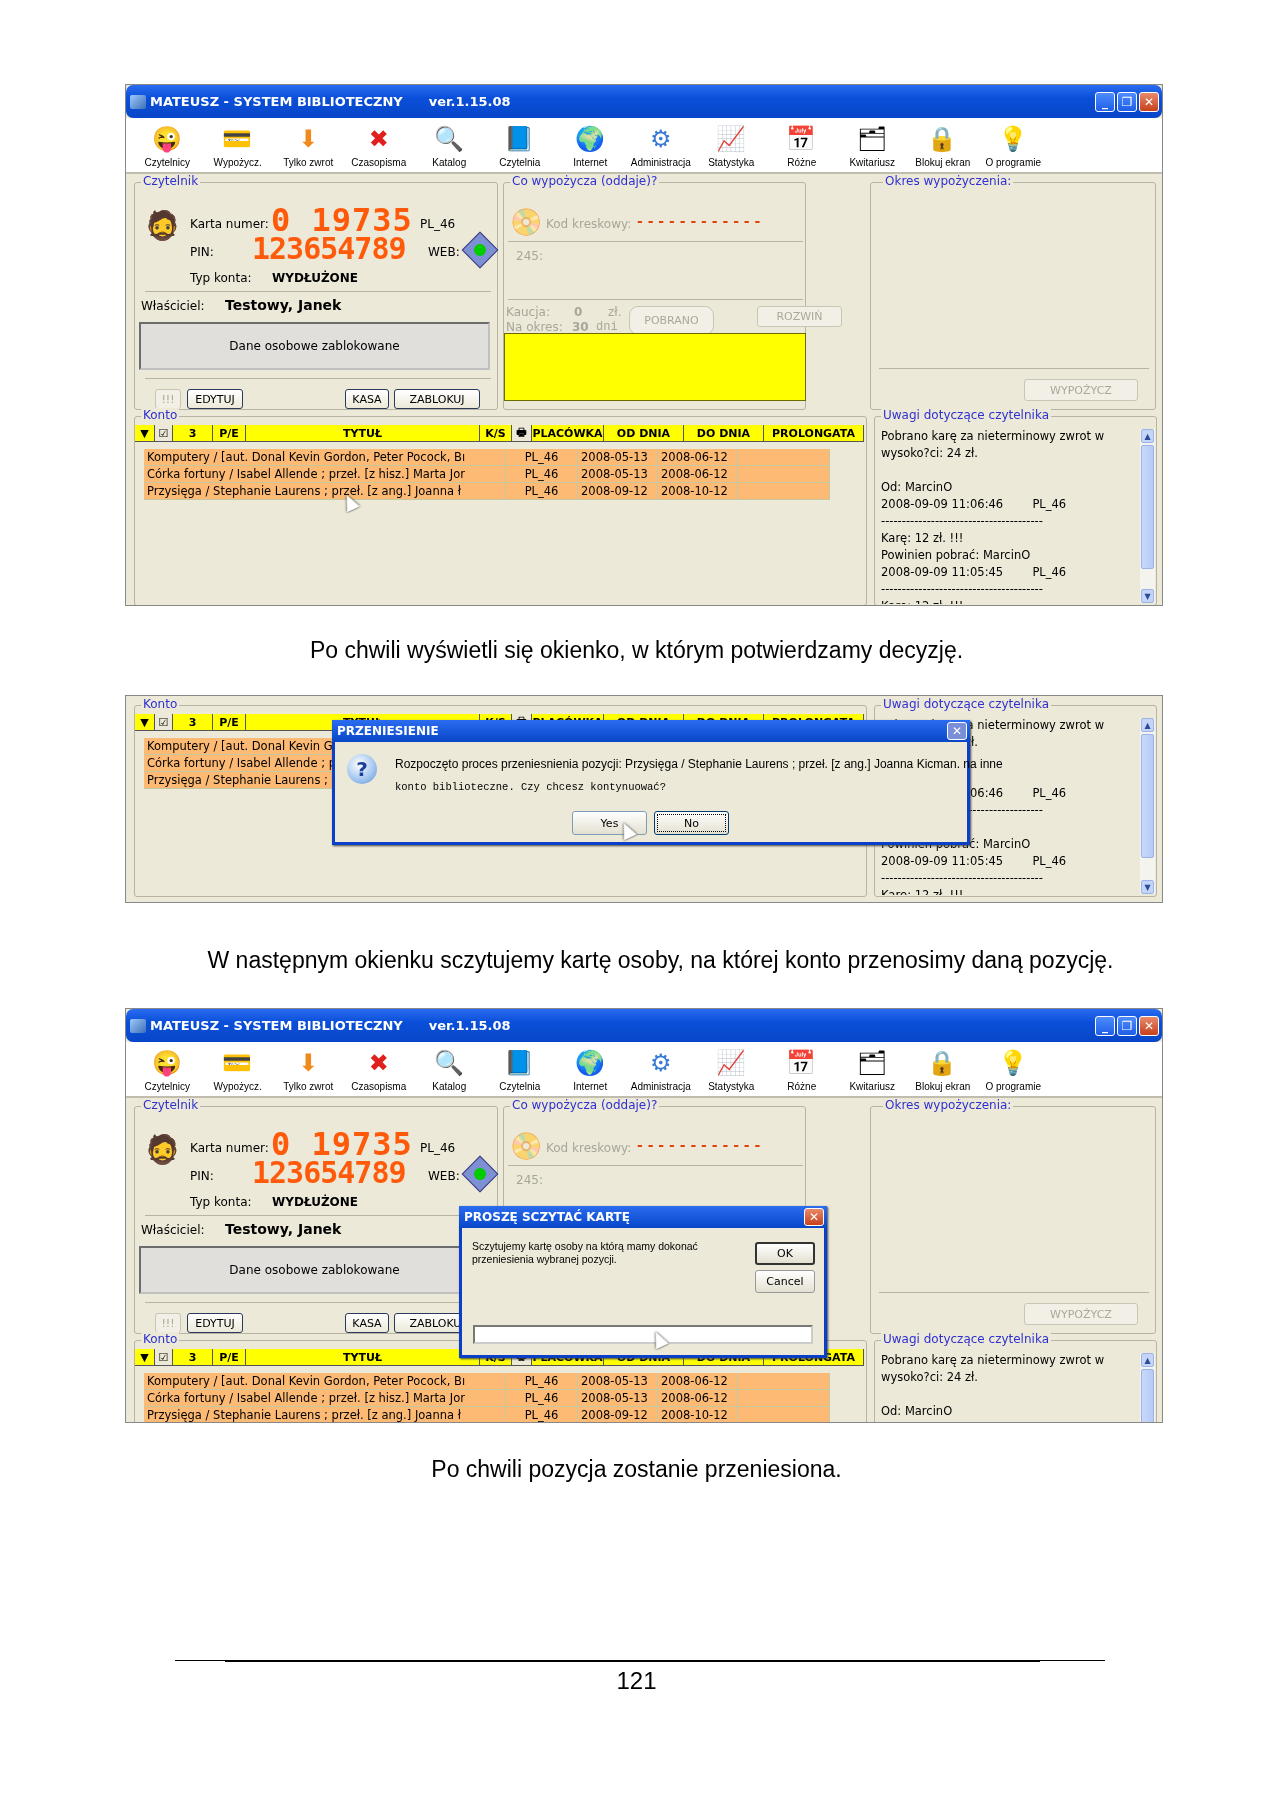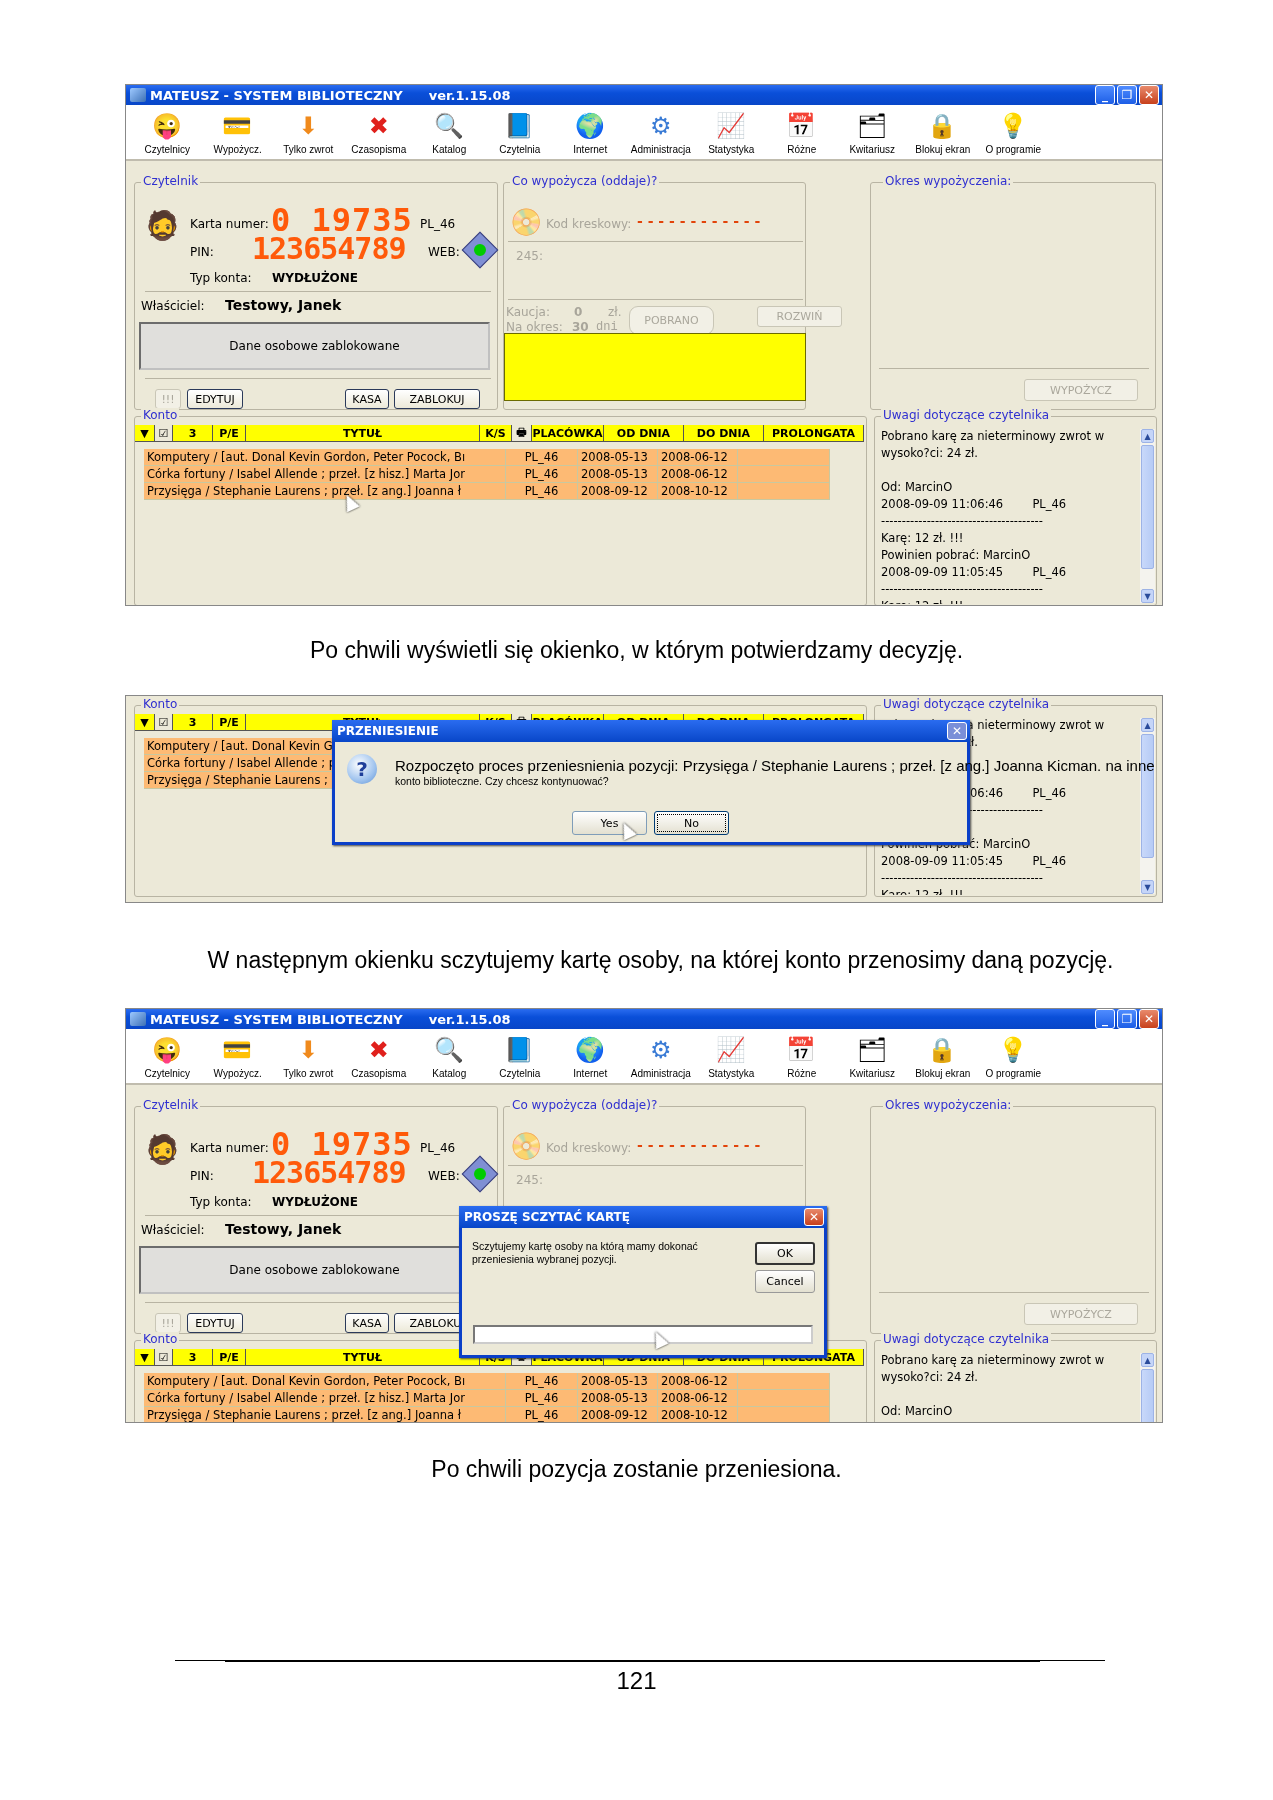--- a/index.html
+++ b/index.html
@@ -2,21 +2,21 @@
 <html><head>
 <meta charset="utf-8">
 <style>
   * { box-sizing: border-box; margin: 0; padding: 0; }
   body { width: 1273px; height: 1800px; background: #ffffff; position: relative; overflow: hidden; font-family: "DejaVu Sans", sans-serif; }
   .abs { position: absolute; }
   .caption { position: absolute; left: 0; width: 1273px; text-align: center; font-family: "Liberation Sans", sans-serif; font-size: 23px; color: #000; }
 
   
   .win { position: absolute; left: 125px; width: 1038px; background: #ece9d8; border: 1px solid #888; overflow: hidden; }
-  .titlebar { height: 20px; background: linear-gradient(#2a6cf0, #0a4fd9 40%, #0846c8); color: #fff; font-weight: bold; font-size: 13px; display: flex; align-items: center; padding-left: 4px; font-family: "DejaVu Sans", sans-serif; }
+  .titlebar { height: 33px; background: linear-gradient(#2a6cf0, #0a4fd9 40%, #0846c8); color: #fff; font-weight: bold; font-size: 13px; display: flex; align-items: center; padding-left: 4px; font-family: "DejaVu Sans", sans-serif; border-radius: 7px; }
   .titlebar .ticon { width: 16px; height: 14px; margin-right: 4px; background: linear-gradient(135deg,#9ec9ff,#3b6fb5); border-radius: 2px; }
   .titlebar .ver { margin-left: 26px; }
   .tb-btns { margin-left: auto; display: flex; gap: 2px; padding-right: 3px; }
   .tb-btn { width: 20px; height: 20px; border: 1px solid #fff; border-radius: 3px; background: linear-gradient(#4f8cff,#1d5ee6); color: #fff; font-size: 12px; display: flex; align-items: center; justify-content: center; }
   .tb-btn.close { background: linear-gradient(#e88a6c,#c7401c); }
   .toolbar { height: 56px; background: #fff; display: flex; padding-left: 6px; border-bottom: 2px solid #c0bcae; }
   .tool { width: 70.5px; display: flex; flex-direction: column; align-items: center; justify-content: flex-end; padding-bottom: 4px; font-size: 10px; color: #000; font-family: "Liberation Sans", sans-serif; }
   .tool .ico { width: 32px; height: 30px; margin-bottom: 3px; display: flex; align-items: center; justify-content: center; font-size: 24px; }
 
   .group { position: absolute; border: 1px solid #b8b4a3; border-radius: 3px; }
@@ -295,22 +295,22 @@
       <span class="arr" style="bottom:0;">▼</span>
     </div>
   </div>
 
   <div class="dlg" style="left:206px; top:24px; width:638px; height:125px;">
     <div class="dlg-title">
       <span>PRZENIESIENIE</span>
       <span class="dlg-x" style="background:#7a8fd8;">✕</span>
     </div>
     <span class="qicon" style="left:12px; top:34px;">?</span>
-    <span class="lbl" style="left:60px; top:37px; font-size:15px; font-family:'Liberation Sans Narrow','Liberation Sans',sans-serif;">Rozpoczęto proces przeniesnienia pozycji:  Przysięga / Stephanie Laurens ; przeł. [z ang.] Joanna Kicman. na inne</span>
-    <span class="lbl" style="left:60px; top:55px; font-size:10.5px; font-family:Liberation Sans, sans-serif;">konto biblioteczne. Czy chcesz kontynuować?</span>
+    <span class="lbl" style="left:60px; top:37px; font-size:12px; font-family:'Liberation Sans Narrow','Liberation Sans',sans-serif;">Rozpoczęto proces przeniesnienia pozycji:  Przysięga / Stephanie Laurens ; przeł. [z ang.] Joanna Kicman. na inne</span>
+    <span class="lbl" style="left:60px; top:61px; font-size:10.5px; font-family:Liberation Mono, monospace;">konto biblioteczne. Czy chcesz kontynuować?</span>
     <div class="dlgbtn" style="left:237px; top:91px; width:75px; height:24px; border-color:#7f9db9;">Yes</div>
     <div class="dlgbtn" style="left:319px; top:91px; width:75px; height:24px; outline:1px dotted #000; outline-offset:-4px;">No</div>
     <span class="cursor" style="left:285px; top:102px;"></span>
   </div>
 </div>
 
 <div class="caption" style="top:947px;margin-left:24px;">W następnym okienku sczytujemy kartę osoby, na której konto przenosimy daną pozycję.</div>
 
 <div class="win" style="top:1008px; height:415px;">
   <div class="titlebar">

